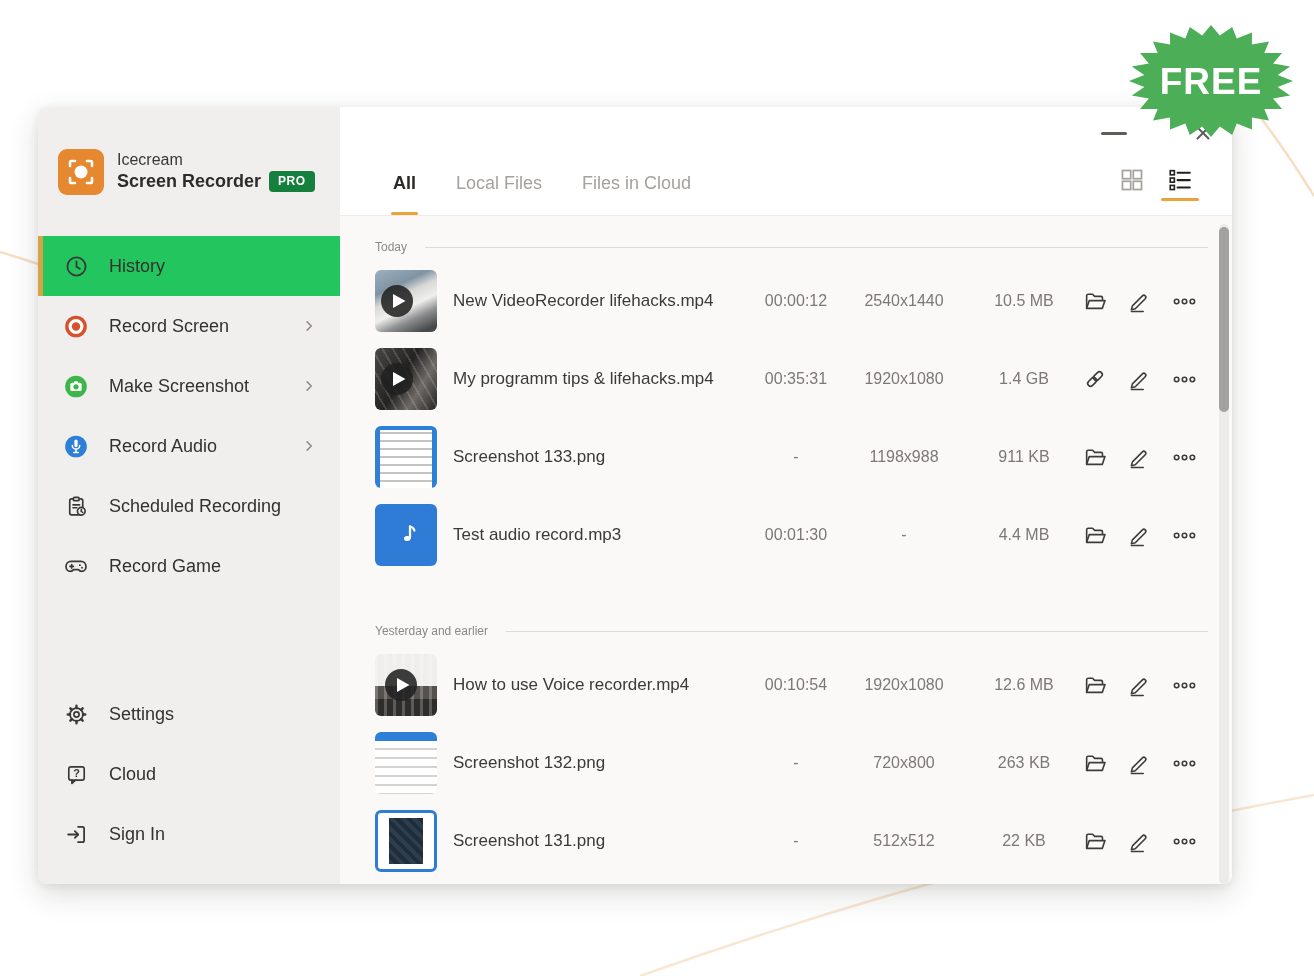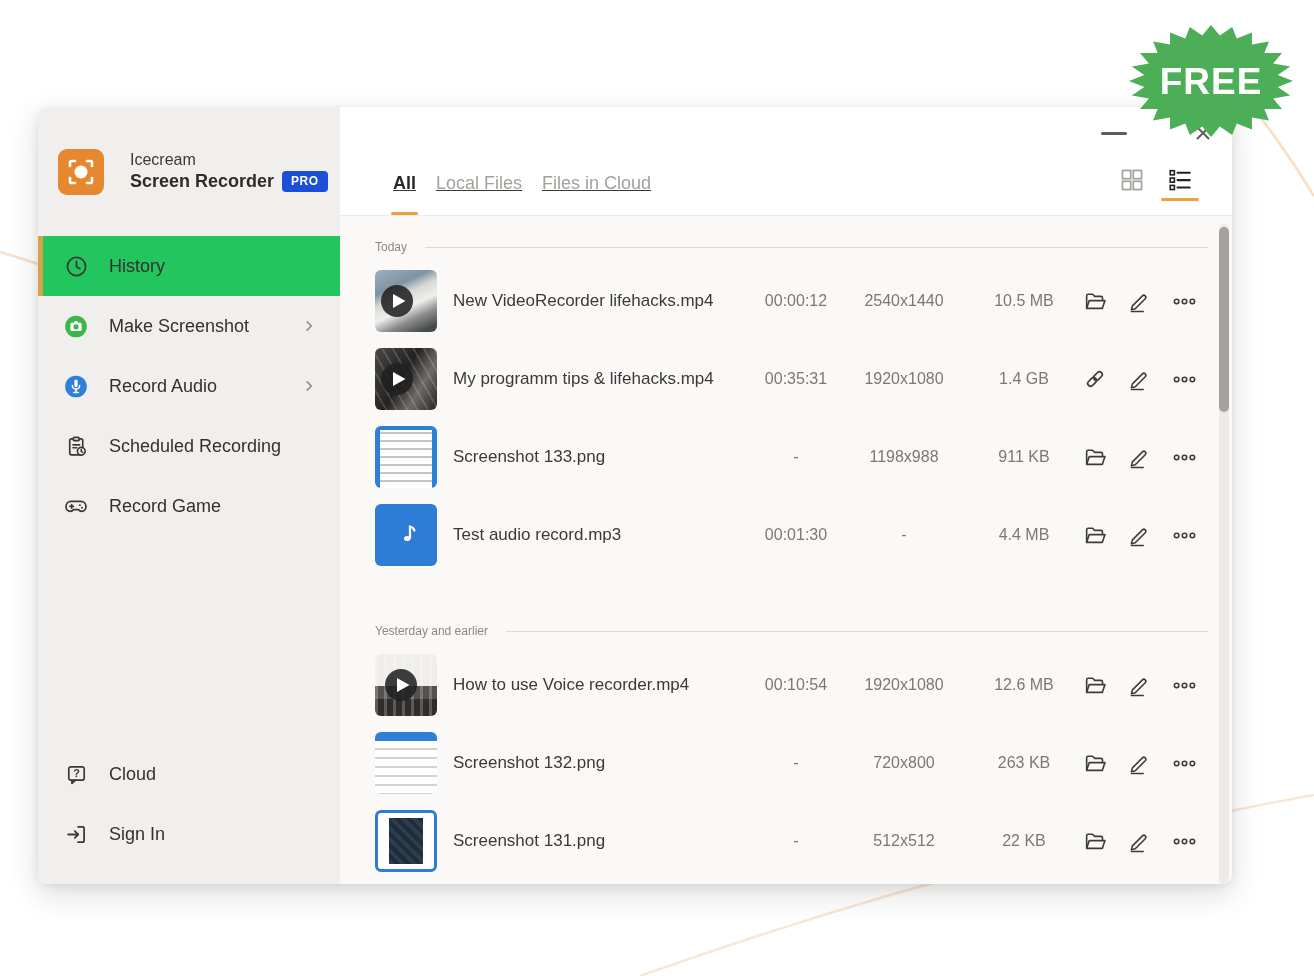--- a/index.html
+++ b/index.html
@@ -9,39 +9,39 @@
   .bg-decor{position:absolute;inset:0;pointer-events:none;}
   
   .free-badge{position:absolute;left:1126px;top:22px;width:170px;height:120px;z-index:50;}
   .free-badge .free-text{position:absolute;left:0;top:0;width:170px;height:120px;display:flex;
     align-items:center;justify-content:center;color:#fff;font-size:37px;font-weight:bold;letter-spacing:1px;}
   
   .window{position:absolute;left:38px;top:107px;width:1194px;height:777px;background:#fff;
     border-radius:9px;box-shadow:0 10px 30px rgba(40,35,30,.16), 0 2px 8px rgba(40,35,30,.08);display:flex;overflow:hidden;}
   
   .sidebar{width:302px;background:#f1efee;display:flex;flex-direction:column;position:relative;flex:0 0 302px;}
-  .brand{display:flex;align-items:center;gap:26px;padding:19px 0 0 20px;height:91px;}
+  .brand{display:flex;align-items:center;gap:13px;padding:19px 0 0 20px;height:91px;}
   .brand-logo{width:46px;height:46px;border-radius:9px;background:#e5882f;position:relative;flex:0 0 46px;}
   .brand-text{line-height:1.25;}
   .brand-line1{font-size:16px;color:#3a3836;}
   .brand-line2{font-size:18px;font-weight:bold;color:#2e2c2a;display:inline-block;}
-  .pro-badge{display:inline-block;background:#1d4ed8;color:#fff;font-size:12px;font-weight:bold;
+  .pro-badge{display:inline-block;background:#15803d;color:#fff;font-size:12px;font-weight:bold;
     border-radius:4px;padding:3px 9px;margin-left:8px;vertical-align:2px;letter-spacing:.5px;}
   .side-group-top{margin-top:19px;}
   .side-group-bottom{position:absolute;left:0;bottom:20px;width:100%;}
   .side-item{display:flex;align-items:center;height:60px;padding-left:25px;position:relative;cursor:pointer;}
   .side-item .s-icon{width:26px;height:26px;margin-right:20px;display:flex;align-items:center;justify-content:center;}
   .side-item .s-label{font-size:18px;color:#33312f;}
   .side-item .chev{margin-left:auto;margin-right:22px;width:18px;height:18px;}
   .side-item.active{background:#22c55e;}
   .side-item.active::before{content:"";position:absolute;left:0;top:0;bottom:0;width:5px;background:#d7a347;}
   
   .content{flex:1;display:flex;flex-direction:column;position:relative;background:#faf9f8;}
   .content-header{height:108px;background:#fff;border-bottom:1px solid #ecebe9;display:flex;align-items:flex-end;position:relative;}
-  .tabs{display:flex;gap:20px;margin-left:53px;text-decoration:underline;}
+  .tabs{display:flex;gap:40px;margin-left:53px;}
   .tab{font-size:18px;color:#a5a19c;padding-bottom:21px;position:relative;cursor:pointer;}
   .tab.active{color:#2b2a28;font-weight:bold;}
   .tab.active::after{content:"";position:absolute;left:-2px;right:-2px;bottom:0;height:3px;background:#e8a33d;border-radius:2px;}
   .view-toggles{position:absolute;right:42px;bottom:14px;display:flex;gap:22px;align-items:flex-end;}
   .view-btn{position:relative;padding-bottom:8px;cursor:pointer;}
   .view-btn.active::after{content:"";position:absolute;left:-6px;right:-6px;bottom:0;height:3px;background:#e8a33d;border-radius:2px;}
   .win-controls{position:absolute;top:18px;right:24px;display:flex;gap:28px;align-items:center;}
   .win-min{width:26px;height:3px;background:#5f5d5a;border-radius:2px;cursor:pointer;margin-right:40px;}
   .win-close{cursor:pointer;}
   
@@ -129,20 +129,34 @@
             <svg width="25" height="25" viewBox="0 0 24 24" fill="none" stroke="#3a3836" stroke-width="1.7" stroke-linecap="round">
               <circle cx="12" cy="12" r="8.7"></circle>
                 <path d="M12 7.2 V12.2 L15.2 14.2"></path>
             </svg>
           </span>
           <span class="s-label">History</span>
         </div>
         <div class="side-item">
           <span class="s-icon">
             <svg width="27" height="27" viewBox="0 0 24 24">
+              <circle cx="12" cy="12" r="10" fill="#d8502e"></circle>
+              <circle cx="12" cy="12" r="5.4" fill="none" stroke="#fff" stroke-width="3"></circle>
+            </svg>
+          </span>
+          <span class="s-label">Record Screen</span>
+          <span class="chev">
+            <svg width="18" height="18" viewBox="0 0 24 24" fill="none" stroke="#8f8b86" stroke-width="2" stroke-linecap="round" stroke-linejoin="round">
+                <path d="M9.5 6.5 l5.5 5.5 -5.5 5.5"></path>
+              </svg>
+          </span>
+        </div>
+        <div class="side-item">
+          <span class="s-icon">
+            <svg width="27" height="27" viewBox="0 0 24 24">
               <circle cx="12" cy="12" r="10" fill="#3cb549"></circle>
               <rect x="10.2" y="7.2" width="3.6" height="2.6" rx="0.9" fill="#fff"></rect>
               <rect x="6.8" y="8.6" width="10.4" height="7.6" rx="1.4" fill="#fff"></rect>
               <circle cx="12" cy="12.3" r="2.4" fill="#3cb549"></circle>
             </svg>
           </span>
           <span class="s-label">Make Screenshot</span>
           <span class="chev">
             <svg width="18" height="18" viewBox="0 0 24 24" fill="none" stroke="#8f8b86" stroke-width="2" stroke-linecap="round" stroke-linejoin="round">
                 <path d="M9.5 6.5 l5.5 5.5 -5.5 5.5"></path>
@@ -184,20 +198,32 @@
               <path d="M8 10.7 v3.2 M6.4 12.3 h3.2"></path>
               <circle cx="15.6" cy="11.2" r="0.9" fill="#3a3836" stroke="none"></circle>
               <circle cx="17.5" cy="13.6" r="0.9" fill="#3a3836" stroke="none"></circle>
             </svg>
           </span>
           <span class="s-label">Record Game</span>
         </div>
       </div>
 
       <div class="side-group-bottom">
+        <div class="side-item">
+          <span class="s-icon">
+            <svg width="25" height="25" viewBox="0 0 24 24" fill="none" stroke="#3a3836" stroke-linecap="round">
+              <g stroke-width="2.3">
+                <path d="M18.2 12 h2.2 M16.4 16.4 l1.5 1.5 M12 18.2 v2.2 M7.6 16.4 l-1.5 1.5 M5.8 12 H3.6 M7.6 7.6 L6.1 6.1 M12 5.8 V3.6 M16.4 7.6 l1.5-1.5"></path>
+              </g>
+              <circle cx="12" cy="12" r="6.2" stroke-width="1.7"></circle>
+              <circle cx="12" cy="12" r="2.5" stroke-width="1.6"></circle>
+            </svg>
+          </span>
+          <span class="s-label">Settings</span>
+        </div>
         <div class="side-item">
           <span class="s-icon">
             <svg width="25" height="25" viewBox="0 0 24 24" fill="none" stroke="#3a3836" stroke-width="1.6" stroke-linecap="round" stroke-linejoin="round">
               <rect x="4.6" y="4.6" width="14.8" height="12.8" rx="2"></rect>
               <path d="M7.6 17.4 v3.2 l3.6 -3.2"></path>
               <text x="12" y="14.3" font-size="10.5" font-weight="bold" fill="#3a3836" stroke="none" text-anchor="middle">?</text>
             </svg>
           </span>
           <span class="s-label">Cloud</span>
         </div>

